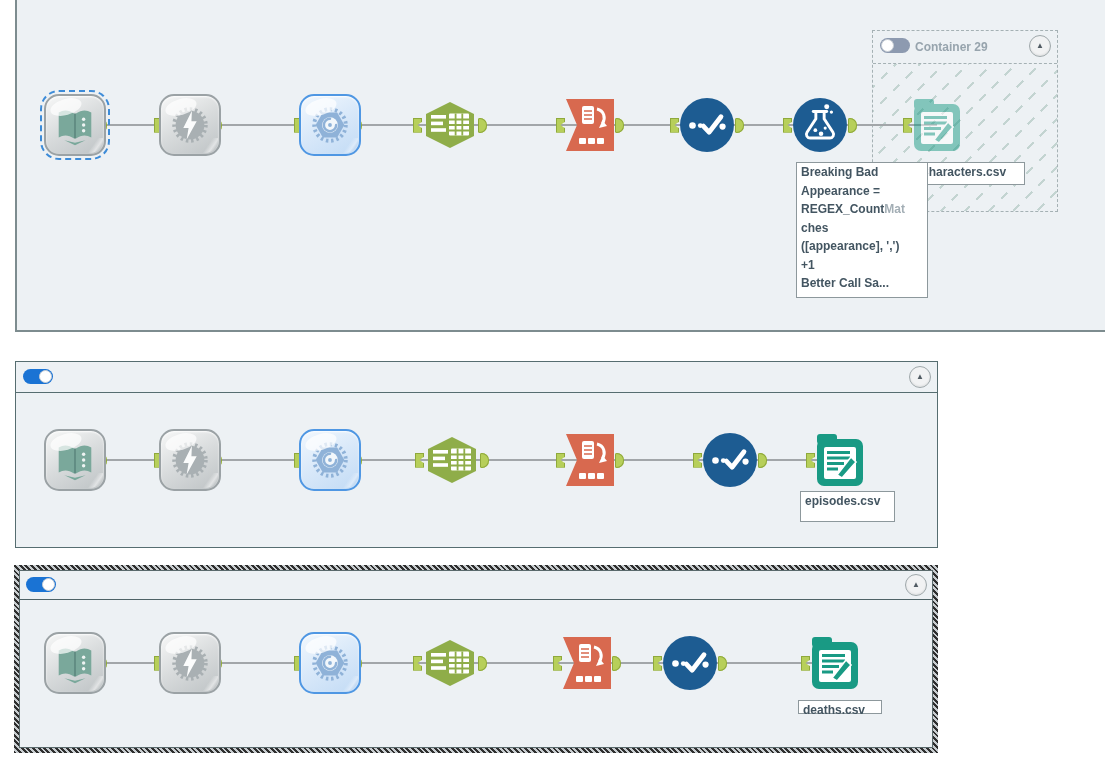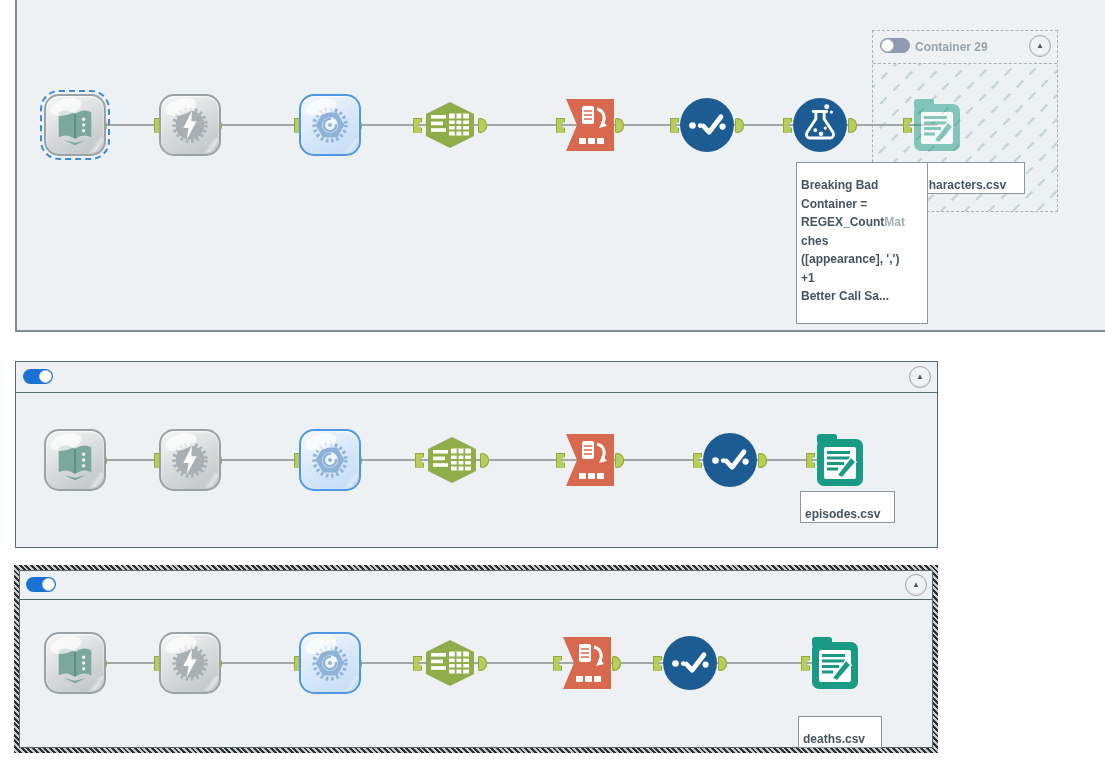--- a/index.html
+++ b/index.html
@@ -68,21 +68,21 @@
     border-bottom-right-radius:13px;
     background:linear-gradient(305deg,#b2b8ba 10%,#e2e4e5 30%,transparent 48%);}
   .tool.chrome.blue{border-color:#4f97e3;
     background:linear-gradient(150deg,#eff6fd 5%,#d8e8f9 50%,#c2dbf5 100%);}
   .tool.chrome.blue::after{background:linear-gradient(305deg,#a9c7e8 10%,#ddebfa 30%,transparent 48%);}
   .tool.selected-tool{outline:2px dashed #3c8bd8;outline-offset:2px;}
   .tool.faded{opacity:.5;}
 
   
   .annot{position:absolute;background:#fff;border:1.5px solid #8d989c;box-sizing:border-box;
-    font-weight:bold;font-size:12px;color:#435561;padding:15px 4px;z-index:6;cursor:text;}
+    font-weight:bold;font-size:12px;color:#435561;padding:2px 4px;z-index:6;cursor:text;}
   .annot .line{height:18.5px;white-space:nowrap;overflow:visible;}
   .annot .overflow{color:#a3aeb5;}
 </style>
 </head>
 <body>
 
 <div id="canvas">
 
   <div class="container" id="container-top"></div>
 
@@ -228,21 +228,21 @@
           <rect x="9" y="15" width="32" height="32" rx="2" fill="#fff"></rect>
           <g stroke="#199a84" stroke-width="3" fill="none">
             <path d="M12 20.5h23M12 26h23M12 31.5h17M12 37h11"></path>
           </g>
           <polygon points="22,43 36,25 41,30 27,46" fill="#199a84" stroke="#fff" stroke-width="1.6"></polygon>
         </svg>
       </div>
       <div class="annot" style="left: 915px; top: 162px; width: 110px; height: 23px;">Characters.csv</div>
       <div class="annot" style="left: 796px; top: 162px; width: 132px;">
         <div class="line">Breaking Bad</div>
-        <div class="line">Container =</div>
+        <div class="line">Appearance =</div>
         <div class="line">REGEX_Count<span class="overflow">Mat</span></div>
         <div class="line">ches</div>
         <div class="line">([appearance], ',')</div>
         <div class="line">+1</div>
         <div class="line">Better Call Sa...</div>
       </div>
       <div class="conn" style="left: 75px; top: 459px; width: 765px;"></div>
       <div class="anchor out" style="left: 98px; top: 452.5px;"></div>
       <div class="tool chrome" style="left: 44px; top: 429px; width: 62px; height: 62px;">
         <svg width="46" height="46" viewBox="0 0 48 48">
@@ -428,15 +428,15 @@
         <svg width="50" height="56" viewBox="0 0 50 56">
           <rect x="2" y="2" width="20" height="10" rx="3" fill="#199a84"></rect>
           <rect x="2" y="7" width="46" height="47" rx="7" fill="#199a84"></rect>
           <rect x="9" y="15" width="32" height="32" rx="2" fill="#fff"></rect>
           <g stroke="#199a84" stroke-width="3" fill="none">
             <path d="M12 20.5h23M12 26h23M12 31.5h17M12 37h11"></path>
           </g>
           <polygon points="22,43 36,25 41,30 27,46" fill="#199a84" stroke="#fff" stroke-width="1.6"></polygon>
         </svg>
       </div>
-      <div class="annot" style="left: 798px; top: 716px; width: 84px; height: 24px;">deaths.csv</div>
+      <div class="annot" style="left: 798px; top: 700px; width: 84px; height: 14px;">deaths.csv</div>
     </div>
 </div>
 
 </body></html>

